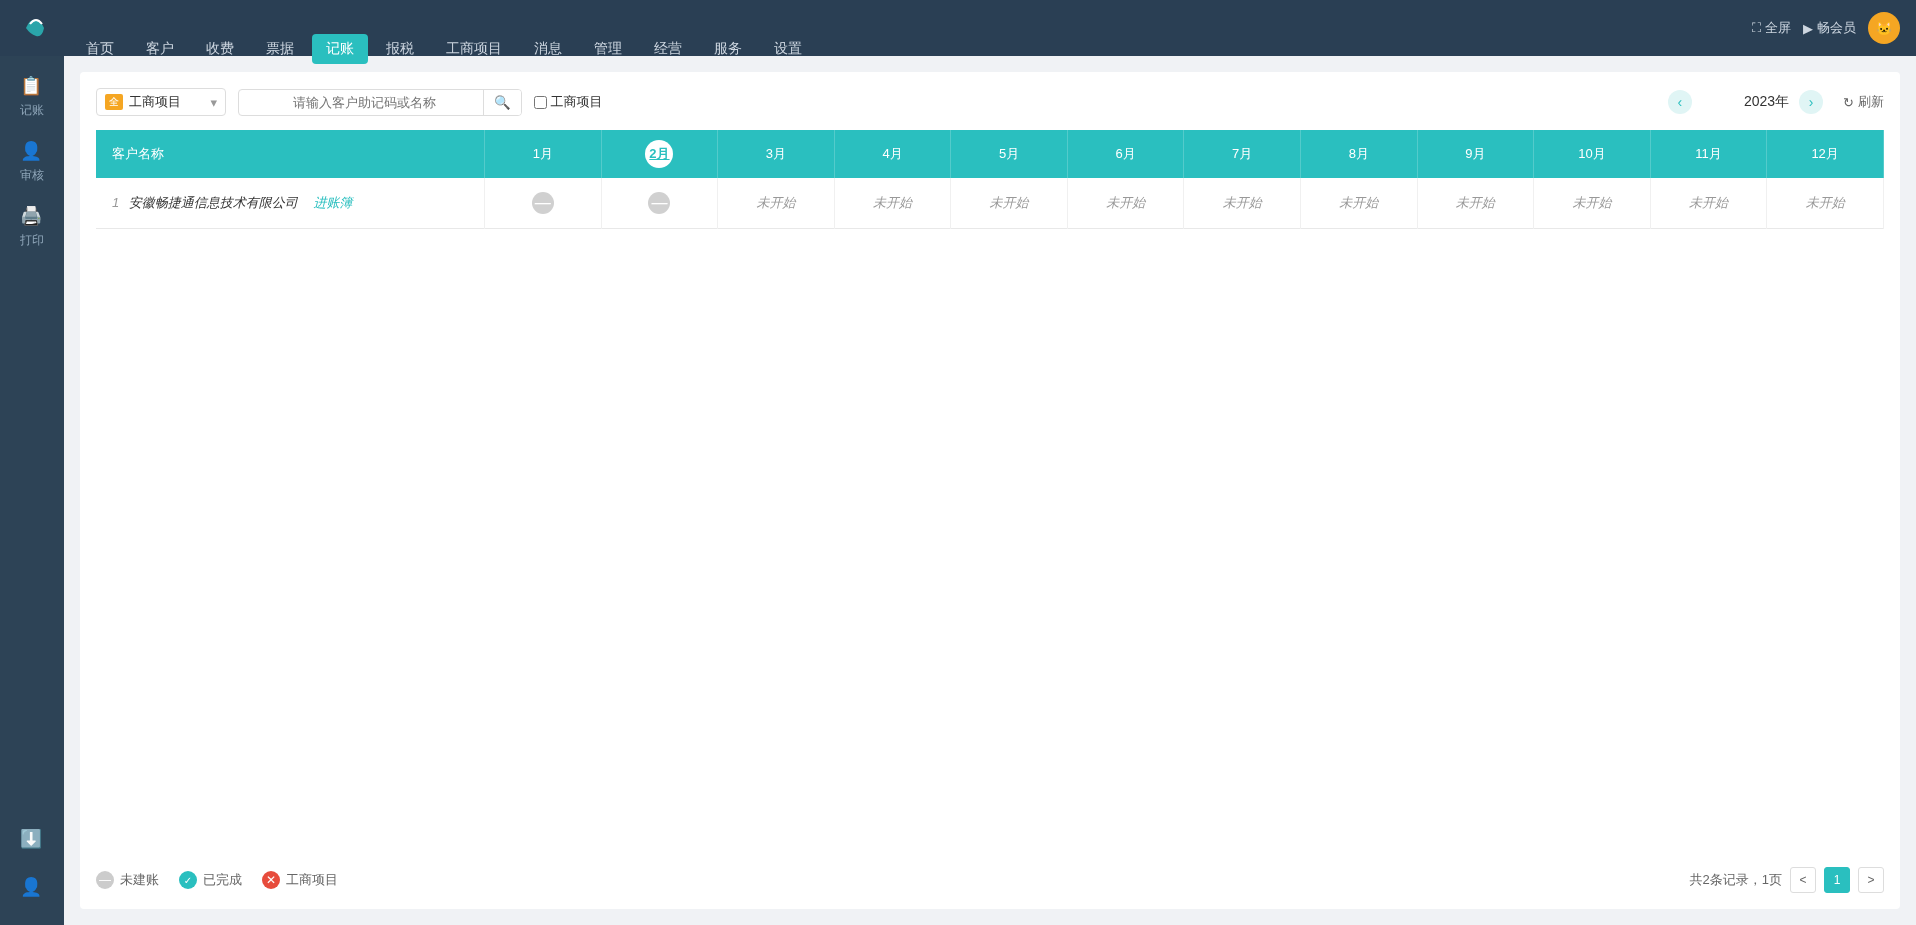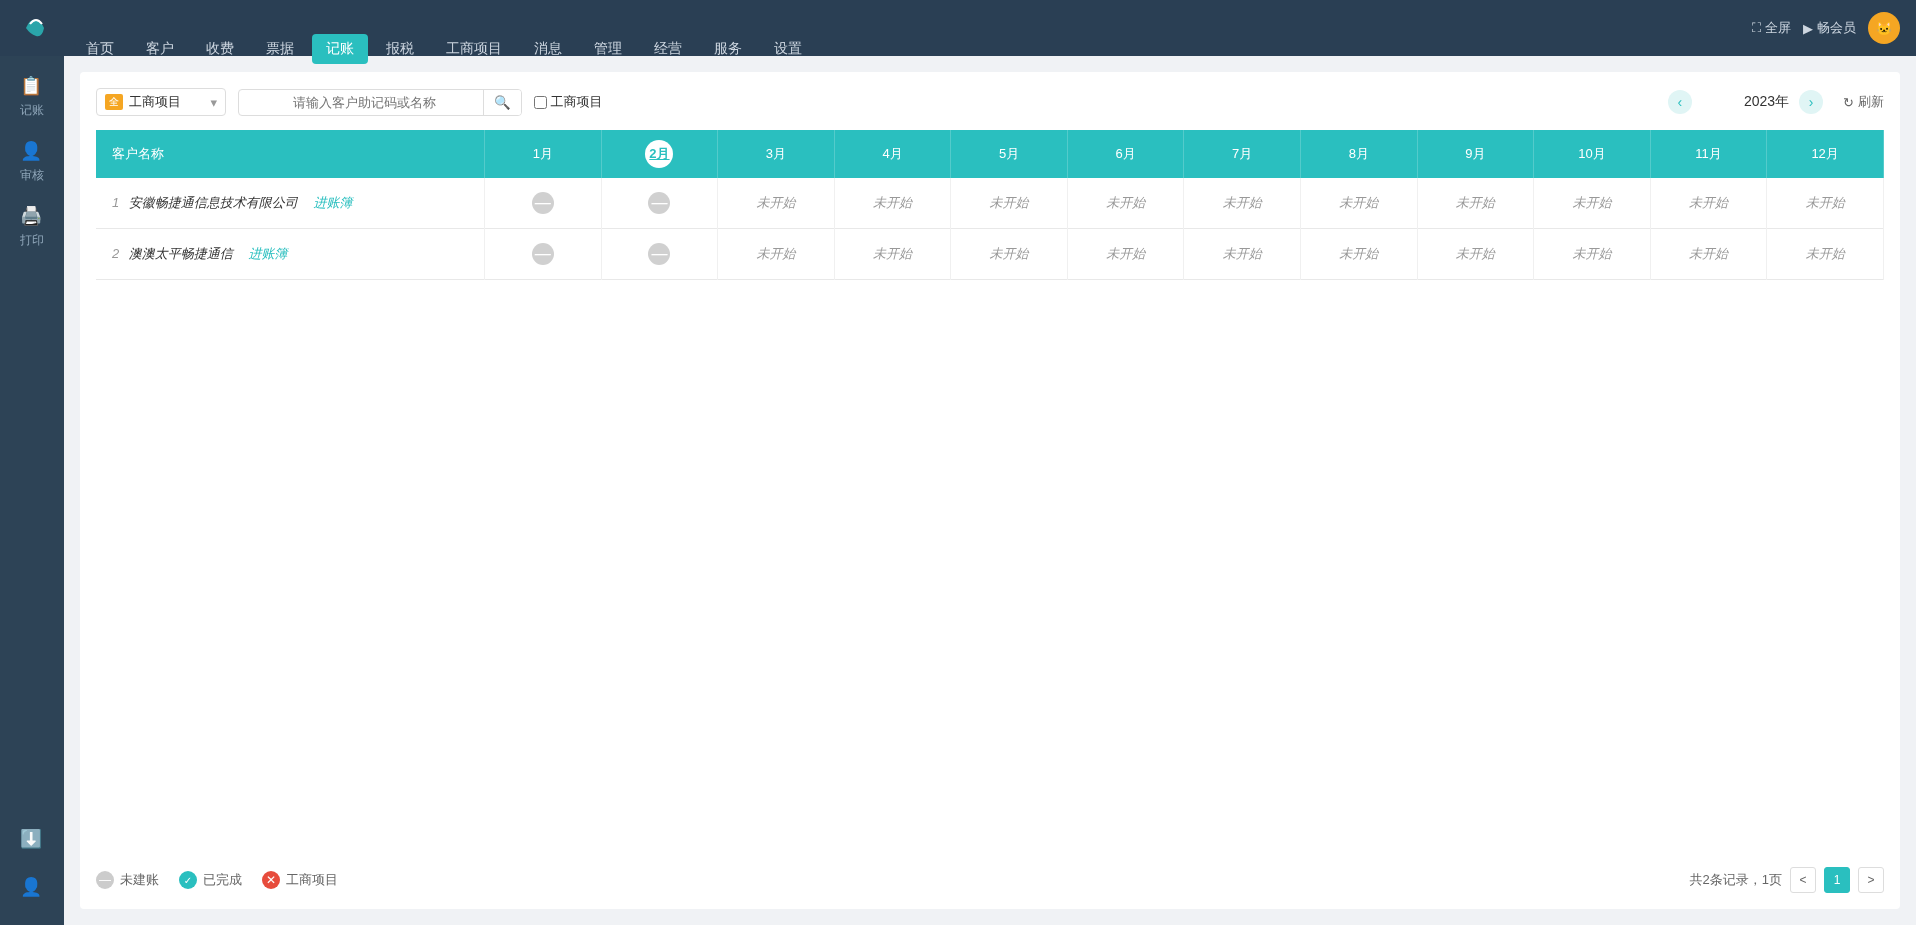--- a/index.html
+++ b/index.html
@@ -488,39 +488,20 @@
             <td>未开始</td>
             <td>未开始</td>
             <td>未开始</td>
             <td>未开始</td>
             <td>未开始</td>
             <td>未开始</td>
             <td>未开始</td>
             <td>未开始</td>
             <td>未开始</td>
           </tr>
-          <tr>
-            <td>
-    <span style="color:#999;margin-right:6px;">2</span>
-    <span>澳澳太平畅捷通信</span>
-    <a class="enter-link" style="margin-left:12px;">进账簿</a>
-  </td>
-            <td><span class="status-dash">—</span></td>
-            <td><span class="status-dash">—</span></td>
-            <td>未开始</td>
-            <td>未开始</td>
-            <td>未开始</td>
-            <td>未开始</td>
-            <td>未开始</td>
-            <td>未开始</td>
-            <td>未开始</td>
-            <td>未开始</td>
-            <td>未开始</td>
-            <td>未开始</td>
-          </tr>
         </tbody>
     </table>
 
     <div class="table-footer">
       <div class="legend-item">
         <span class="legend-dot-gray">—</span>
         <span>未建账</span>
       </div>
       <div class="legend-item">
         <span class="legend-dot-teal">✓</span>

